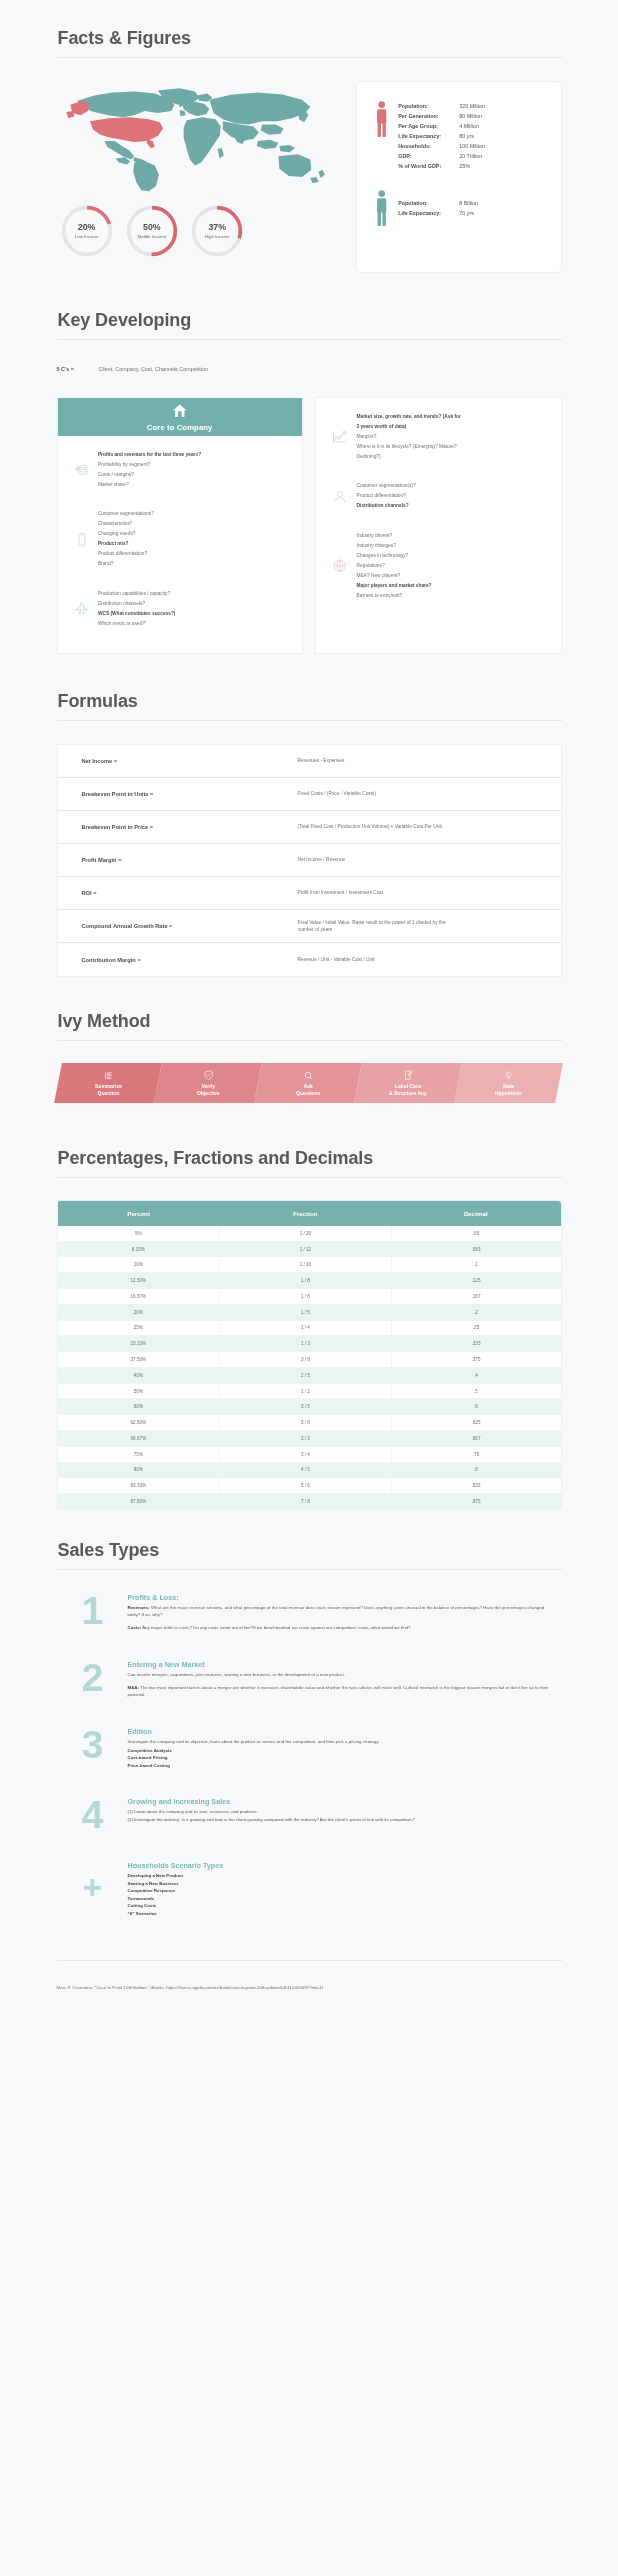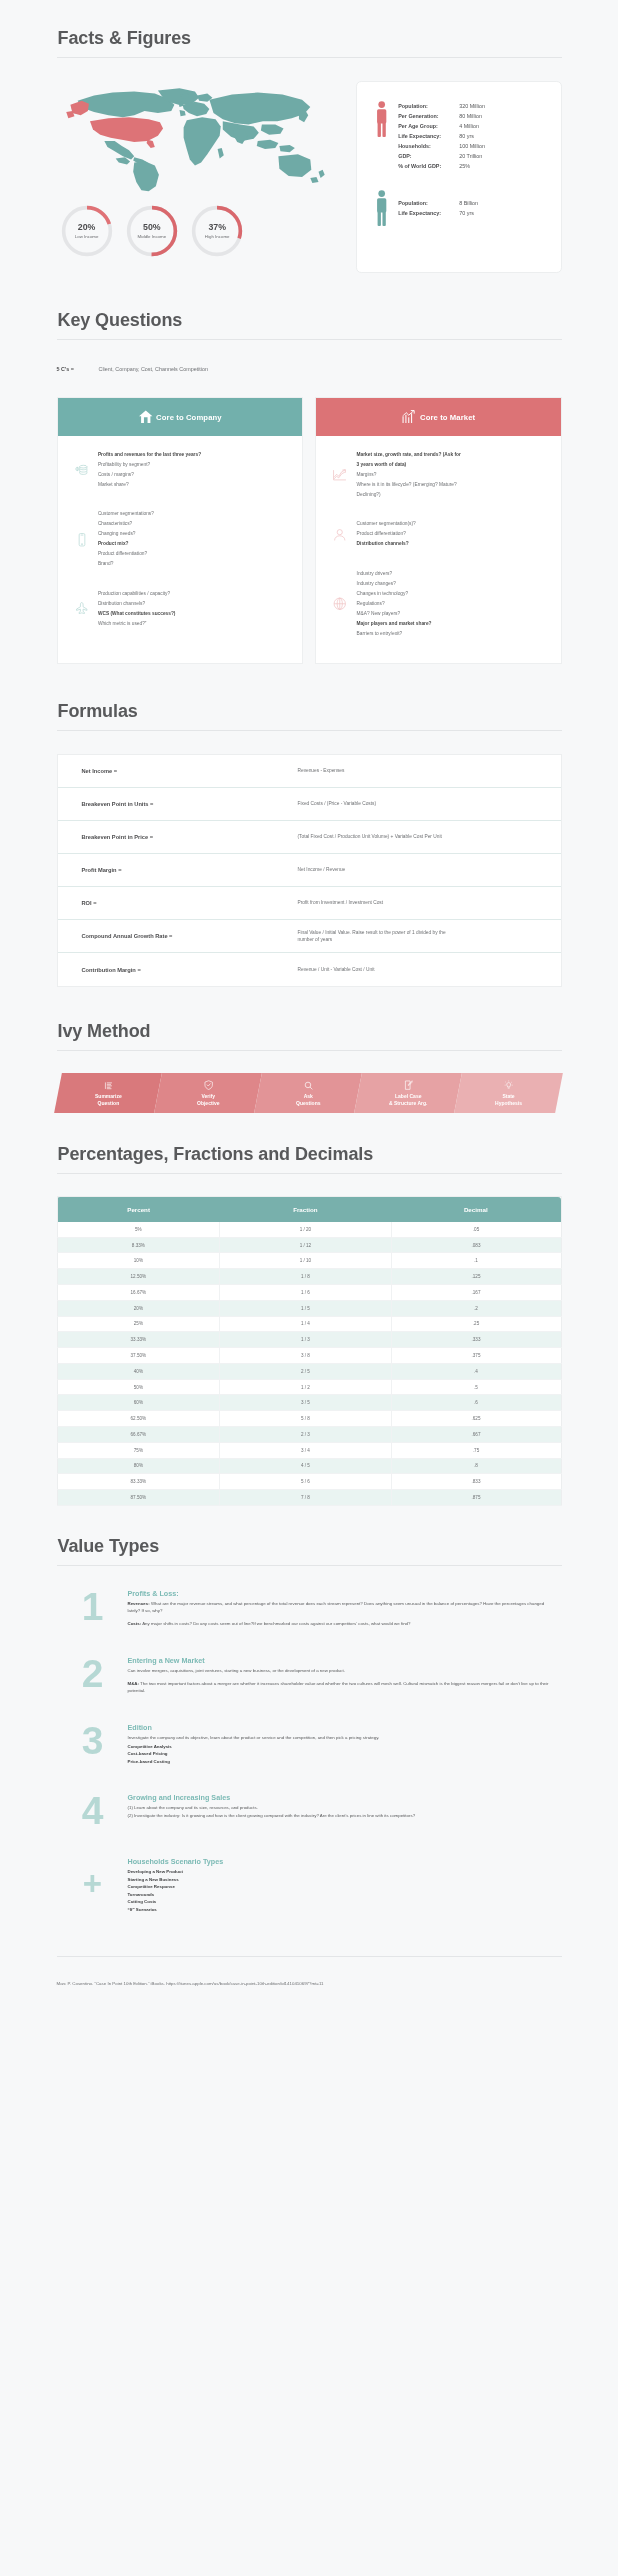--- a/index.html
+++ b/index.html
@@ -81,20 +81,21 @@
     display: flex;
     flex-direction: column;
   }
   .kq-head {
     height: 38px;
     display: flex;
     align-items: center;
     justify-content: center;
     gap: 3px;
     color: #fff;
+    flex-direction: column;
   }
   .kq-head.teal { background: #72b0ac; }
   .kq-head.red  { background: #dc7376; }
   .kq-head-title { font-size: 7.7px; font-weight: bold; letter-spacing: 0.1px; }
   .kq-body { padding: 13.4px 9.3px 17.5px 9.3px; }
   .kq-group { display: flex; align-items: center; margin-bottom: 6.2px; }
   .kq-icon { width: 29px; flex: 0 0 29px; display: flex; justify-content: center; align-items: center; }
   .kq-lines { flex: 1; padding-left: 2.1px; }
   .kq-line { font-size: 4.8px; line-height: 10px; color: #6f7174; }
   .kq-line.bold { font-weight: bold; color: #4a4a4a; }
@@ -364,21 +365,21 @@
               </div>
             </div>
           </div>
         </div>
       </div>
     </div>
   </div>
 
   <div class="section" style="padding-top:37px;">
     <div class="wrap">
-      <div class="sec-title">Key Questions</div>
+      <div class="sec-title">Key Developing</div>
       <div class="sec-rule"></div>
 
       <div class="kq-legend">
         <span class="k">5 C's =</span>
         <span class="v">Client, Company, Cost, Channels Competition</span>
       </div>
 
       <div class="kq-cards">
 
         <div class="kq-card">
@@ -438,33 +439,20 @@
                 <div class="kq-line">Production capabilities / capacity?</div>
                 <div class="kq-line">Distribution channels?</div>
                 <div class="kq-line bold">WCS (What constitutes success?)</div>
                 <div class="kq-line">Which metric is used?”</div>
               </div>
             </div>
           </div>
         </div>
 
         <div class="kq-card">
-          <div class="kq-head red">
-            <span>
-              <svg width="15.5" height="15.5" viewBox="0 0 30 30" fill="none" stroke="#fff" stroke-width="2">
-                <line x1="4" y1="27" x2="4" y2="14"></line>
-                <line x1="9.5" y1="27" x2="9.5" y2="11"></line>
-                <line x1="15" y1="27" x2="15" y2="16"></line>
-                <line x1="20.5" y1="27" x2="20.5" y2="8"></line>
-                <polyline points="4,13 10,7 15,12 25,3" stroke-width="1.8"></polyline>
-                <polyline points="19,3 25.5,3 25.5,9" stroke-width="1.8"></polyline>
-              </svg>
-            </span>
-            <span class="kq-head-title">Core to Market</span>
-          </div>
           <div class="kq-body">
             <div class="kq-group">
               <div class="kq-icon">
                 <svg width="15.5" height="15.5" viewBox="0 0 30 30" fill="none" stroke="#f0c2c3" stroke-width="1.4" stroke-linejoin="round">
                   <polyline points="3,25 3,6"></polyline>
                   <polyline points="3,25 27,25"></polyline>
                   <polyline points="4,20 9,14 13,18 19,9 25,6"></polyline>
                   <polyline points="20,6 26,5 26,11"></polyline>
                   <polyline points="4,23 9,18 13,21 19,13 25,10"></polyline>
                 </svg>
@@ -637,21 +625,21 @@
             <div class="ivy-label">
               <div>State</div>
               <div>Hypothesis</div>
             </div>
           </div>
         </div>
       </div>
     </div>
   </div>
 
-  <div class="section" style="padding-top:31px;">
+  <div class="section" style="padding-top:45px;">
     <div class="wrap">
       <div class="sec-title">Percentages, Fractions and Decimals</div>
       <div class="sec-rule"></div>
 
       <table class="pct-table">
         <thead>
           <tr>
             <th>Percent</th>
             <th>Fraction</th>
             <th>Decimal</th>
@@ -748,21 +736,21 @@
               <td>7 / 8</td>
               <td>.875</td>
             </tr>
           </tbody>
       </table>
     </div>
   </div>
 
   <div class="section" style="padding-top:30px;">
     <div class="wrap">
-      <div class="sec-title">Value Types</div>
+      <div class="sec-title">Sales Types</div>
       <div class="sec-rule"></div>
 
       <div class="case-item" style="margin-top:23px;">
         <div class="case-num">1</div>
         <div class="case-body">
           <div class="case-title">Profits &amp; Loss:</div>
           <div class="case-p">
             <span class="lead">Revenues:</span><span> What are the major revenue streams, and what percentage of the total revenue does each stream represent? Does anything seem unusual in the balance of percentages? Have the percentages changed lately? If so, why?</span>
           </div>
           <div class="case-p gap">

